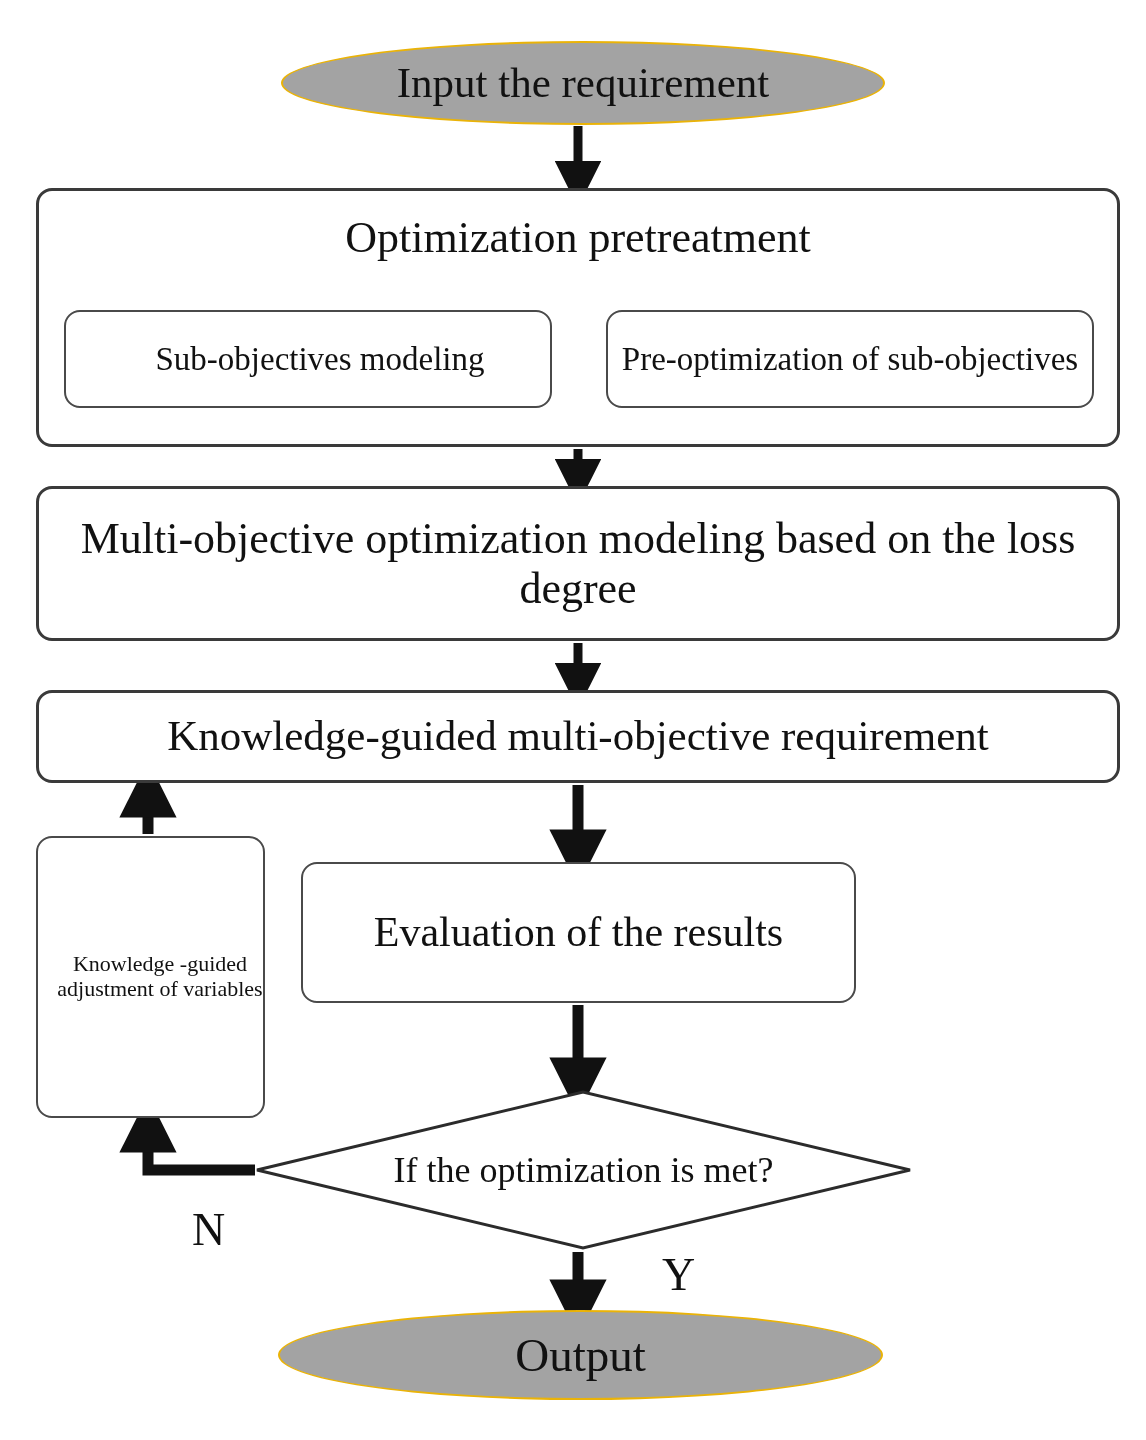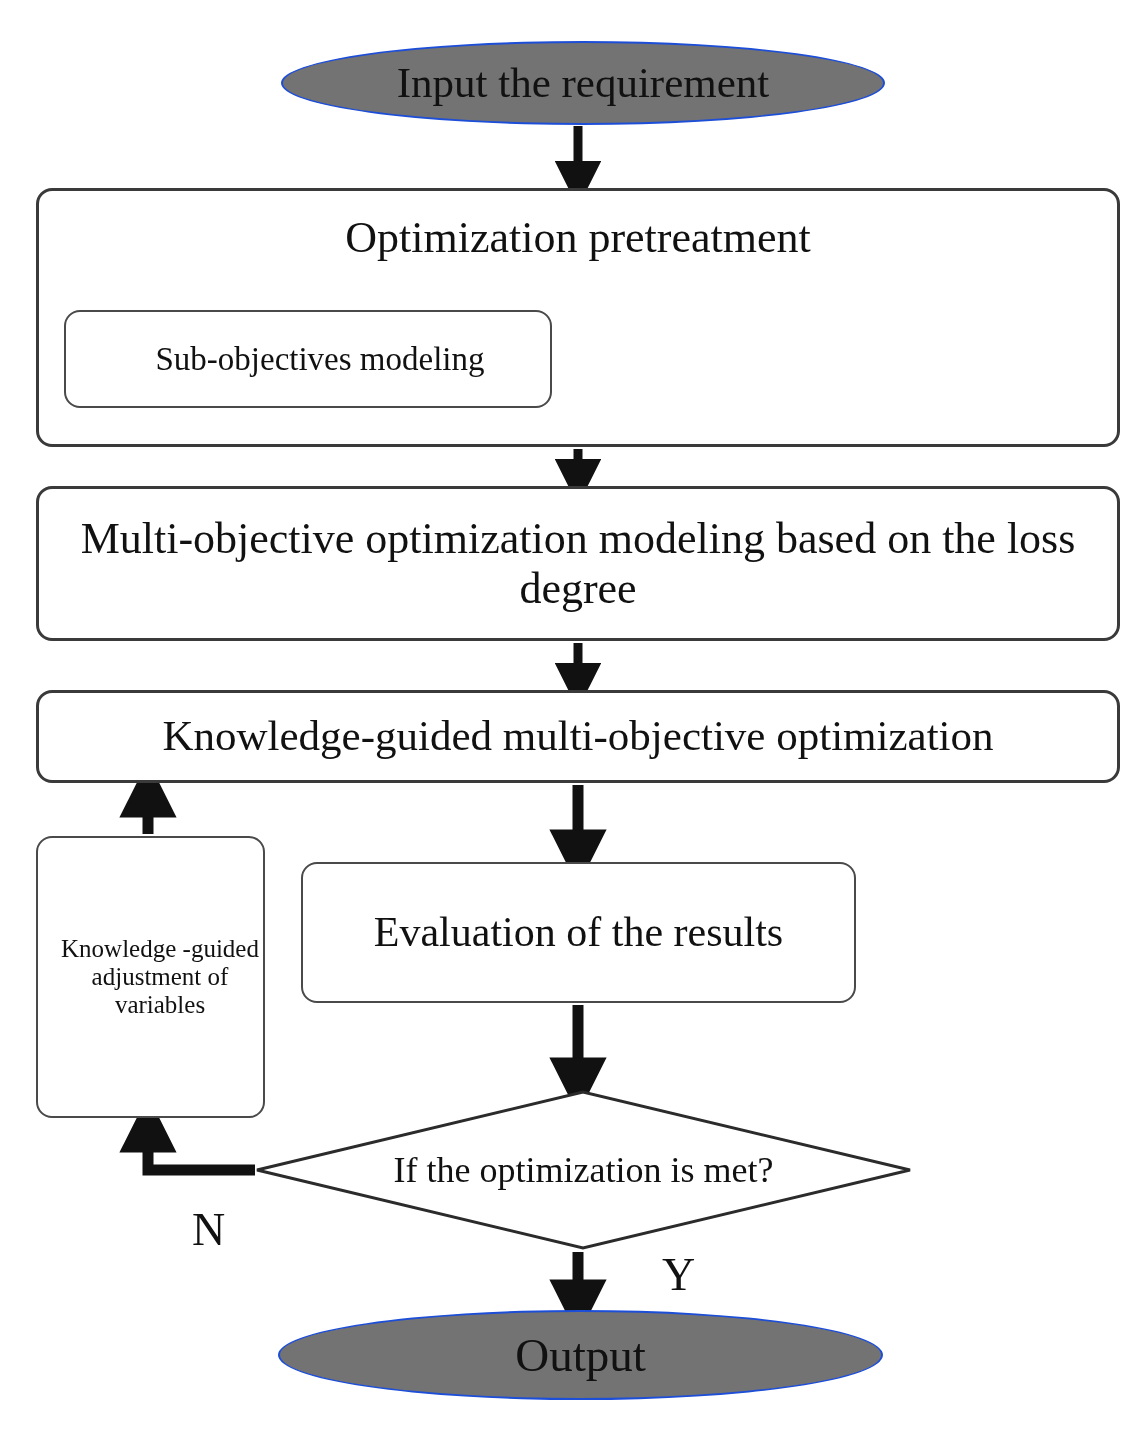--- a/index.html
+++ b/index.html
@@ -29,39 +29,39 @@
   }
   .rect {
     border: 3px solid #3a3a3a;
     background: #ffffff;
   }
   .rect-thin {
     border: 2px solid #4a4a4a;
     background: #ffffff;
   }
   .ellipse {
-    border: 2px solid #1d4ed8;
+    border: 2px solid #eab308;
     border-radius: 50%;
-    background: #737373;
+    background: #a3a3a3;
   }
   .label-free {
     position: absolute;
     color: #111111;
     background: transparent;
   }
 
   
   #node-input        { left:281px; top:41px;  width:604px; height:84px;  font-size:43px; }
   #node-pretreatment { left:36px;  top:188px; width:1084px; height:259px; }
   #pretreat-title    { position:absolute; left:0; top:22px; width:100%; text-align:center; font-size:44px; }
   #node-submodel     { left:64px;  top:310px; width:488px; height:98px;  font-size:33px;padding-left:24px; }
   #node-preopt       { left:606px; top:310px; width:488px; height:98px;  font-size:33px; }
   #node-mooloss      { left:36px;  top:486px; width:1084px; height:155px; font-size:44px; padding:0 14px; }
   #node-kgmoo        { left:36px;  top:690px; width:1084px; height:93px;  font-size:43px; padding:0 12px; }
-  #node-adjust       { left:36px;  top:836px; width:229px; height:282px; font-size:25px;padding-left:19px; }
+  #node-adjust       { left:36px;  top:836px; width:229px; height:282px; font-size:22px;padding-left:19px; }
   #node-eval         { left:301px; top:862px; width:555px; height:141px; font-size:42px; }
   #node-decision     { left:255px; top:1090px; width:657px; height:160px; }
   #decision-text     { position:absolute; left:50%; top:50%; transform:translate(-50%,-50%); white-space:nowrap; font-size:36px; }
   #node-output       { left:278px; top:1310px; width:605px; height:90px;  font-size:47px; }
 
   #label-n { left:192px; top:1203px; font-size:46px; }
   #label-y { left:662px; top:1248px; font-size:46px; }
 
   svg.edges {
     position: absolute;
@@ -111,27 +111,30 @@
   </div>
 
   <div class="node rect" id="node-pretreatment">
     <div id="pretreat-title">Optimization pretreatment</div>
   </div>
 
   <div class="node rect-thin" id="node-submodel">
     <span>Sub-objectives modeling</span>
   </div>
 
+  <div class="node rect-thin" id="node-preopt">
+    <span>Pre-optimization of sub-objectives</span>
+  </div>
 
   <div class="node rect" id="node-mooloss">
     <span>Multi-objective optimization modeling based on the loss degree</span>
   </div>
 
   <div class="node rect" id="node-kgmoo">
-    <span>Knowledge-guided multi-objective optimization</span>
+    <span>Knowledge-guided multi-objective requirement</span>
   </div>
 
   <div class="node rect-thin" id="node-adjust">
     <span>Knowledge -guided adjustment of variables</span>
   </div>
 
   <div class="node rect-thin" id="node-eval">
     <span>Evaluation of the results</span>
   </div>
 

